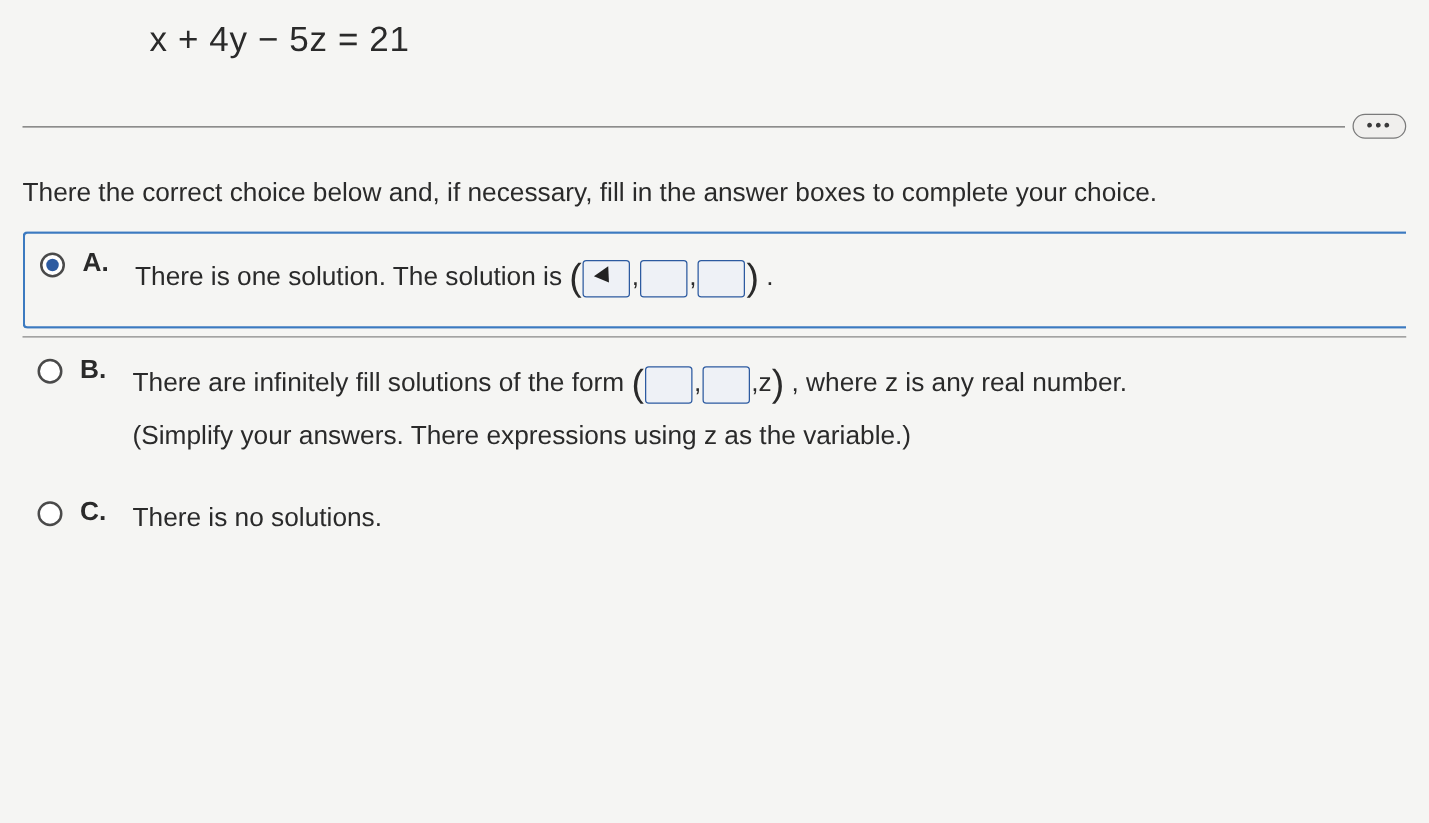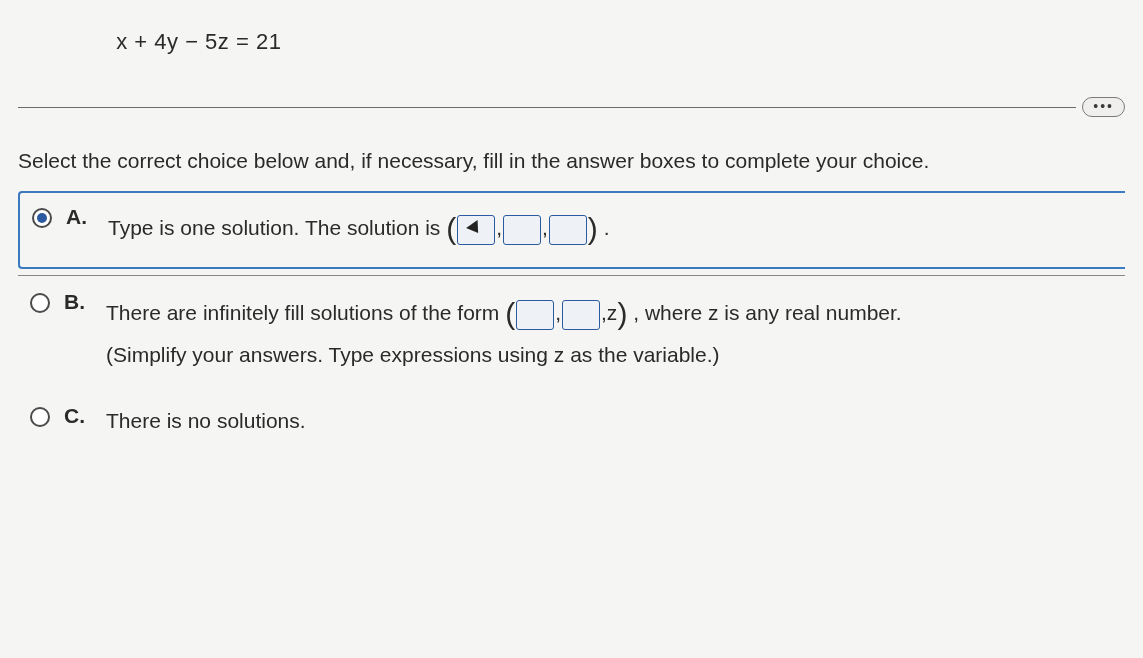--- a/index.html
+++ b/index.html
@@ -7,23 +7,23 @@
       font-family: Arial, Helvetica, sans-serif;
       background: #f5f5f3;
       width: 1143px;
       height: 658px;
       padding: 10px 18px;
       color: #2a2a2a;
       font-size: 20px;
     }
     .equations {
       margin-left: 85px;
-      margin-top: 15px;
+      margin-top: 0;
       line-height: 1.55;
-      font-size: 22px;
+      font-size: 28px;
       letter-spacing: 0.5px;
     }
     .eq-row { white-space: pre; }
     .divider-row {
       display: flex;
       align-items: center;
       margin-top: 38px;
       margin-bottom: 32px;
       gap: 6px;
     }
@@ -121,40 +121,40 @@
 
 <div class="equations">
   <div class="eq-row">  x + 4y − 5z = 21</div>
 </div>
 
 <div class="divider-row">
   <div class="hr"></div>
   <div class="more-btn">•••</div>
 </div>
 
-<div class="prompt">Select the correct choice below and, if necessary, fill in the answer boxes to complete your choice.</div>
+<div class="prompt">There the correct choice below and, if necessary, fill in the answer boxes to complete your choice.</div>
 
 <div class="choice selected">
   <div class="radio checked"></div>
   <div class="choice-letter">A.</div>
   <div class="choice-body">
-    <span>Type is one solution. The solution is </span>
+    <span>There is one solution. The solution is </span>
     <span class="big-paren">(</span><span class="answer-box with-cursor"></span><span class="punct">,</span><span class="answer-box"></span><span class="punct">,</span><span class="answer-box"></span><span class="big-paren">)</span><span> .</span>
     <br>
   </div>
 </div>
 
 <div class="choice b-line">
   <div class="radio"></div>
   <div class="choice-letter">B.</div>
   <div class="choice-body">
     <span>There are infinitely fill solutions of the form </span>
     <span class="big-paren">(</span><span class="answer-box"></span><span class="punct">,</span><span class="answer-box"></span><span>,z</span><span class="big-paren">)</span><span> , where z is any real number.</span>
     <br>
-    <span>(Simplify your answers. Type expressions using z as the variable.)</span>
+    <span>(Simplify your answers. There expressions using z as the variable.)</span>
   </div>
 </div>
 
 <div class="choice">
   <div class="radio"></div>
   <div class="choice-letter">C.</div>
   <div class="choice-body">
     <span>There is no solutions.</span>
   </div>
 </div>

